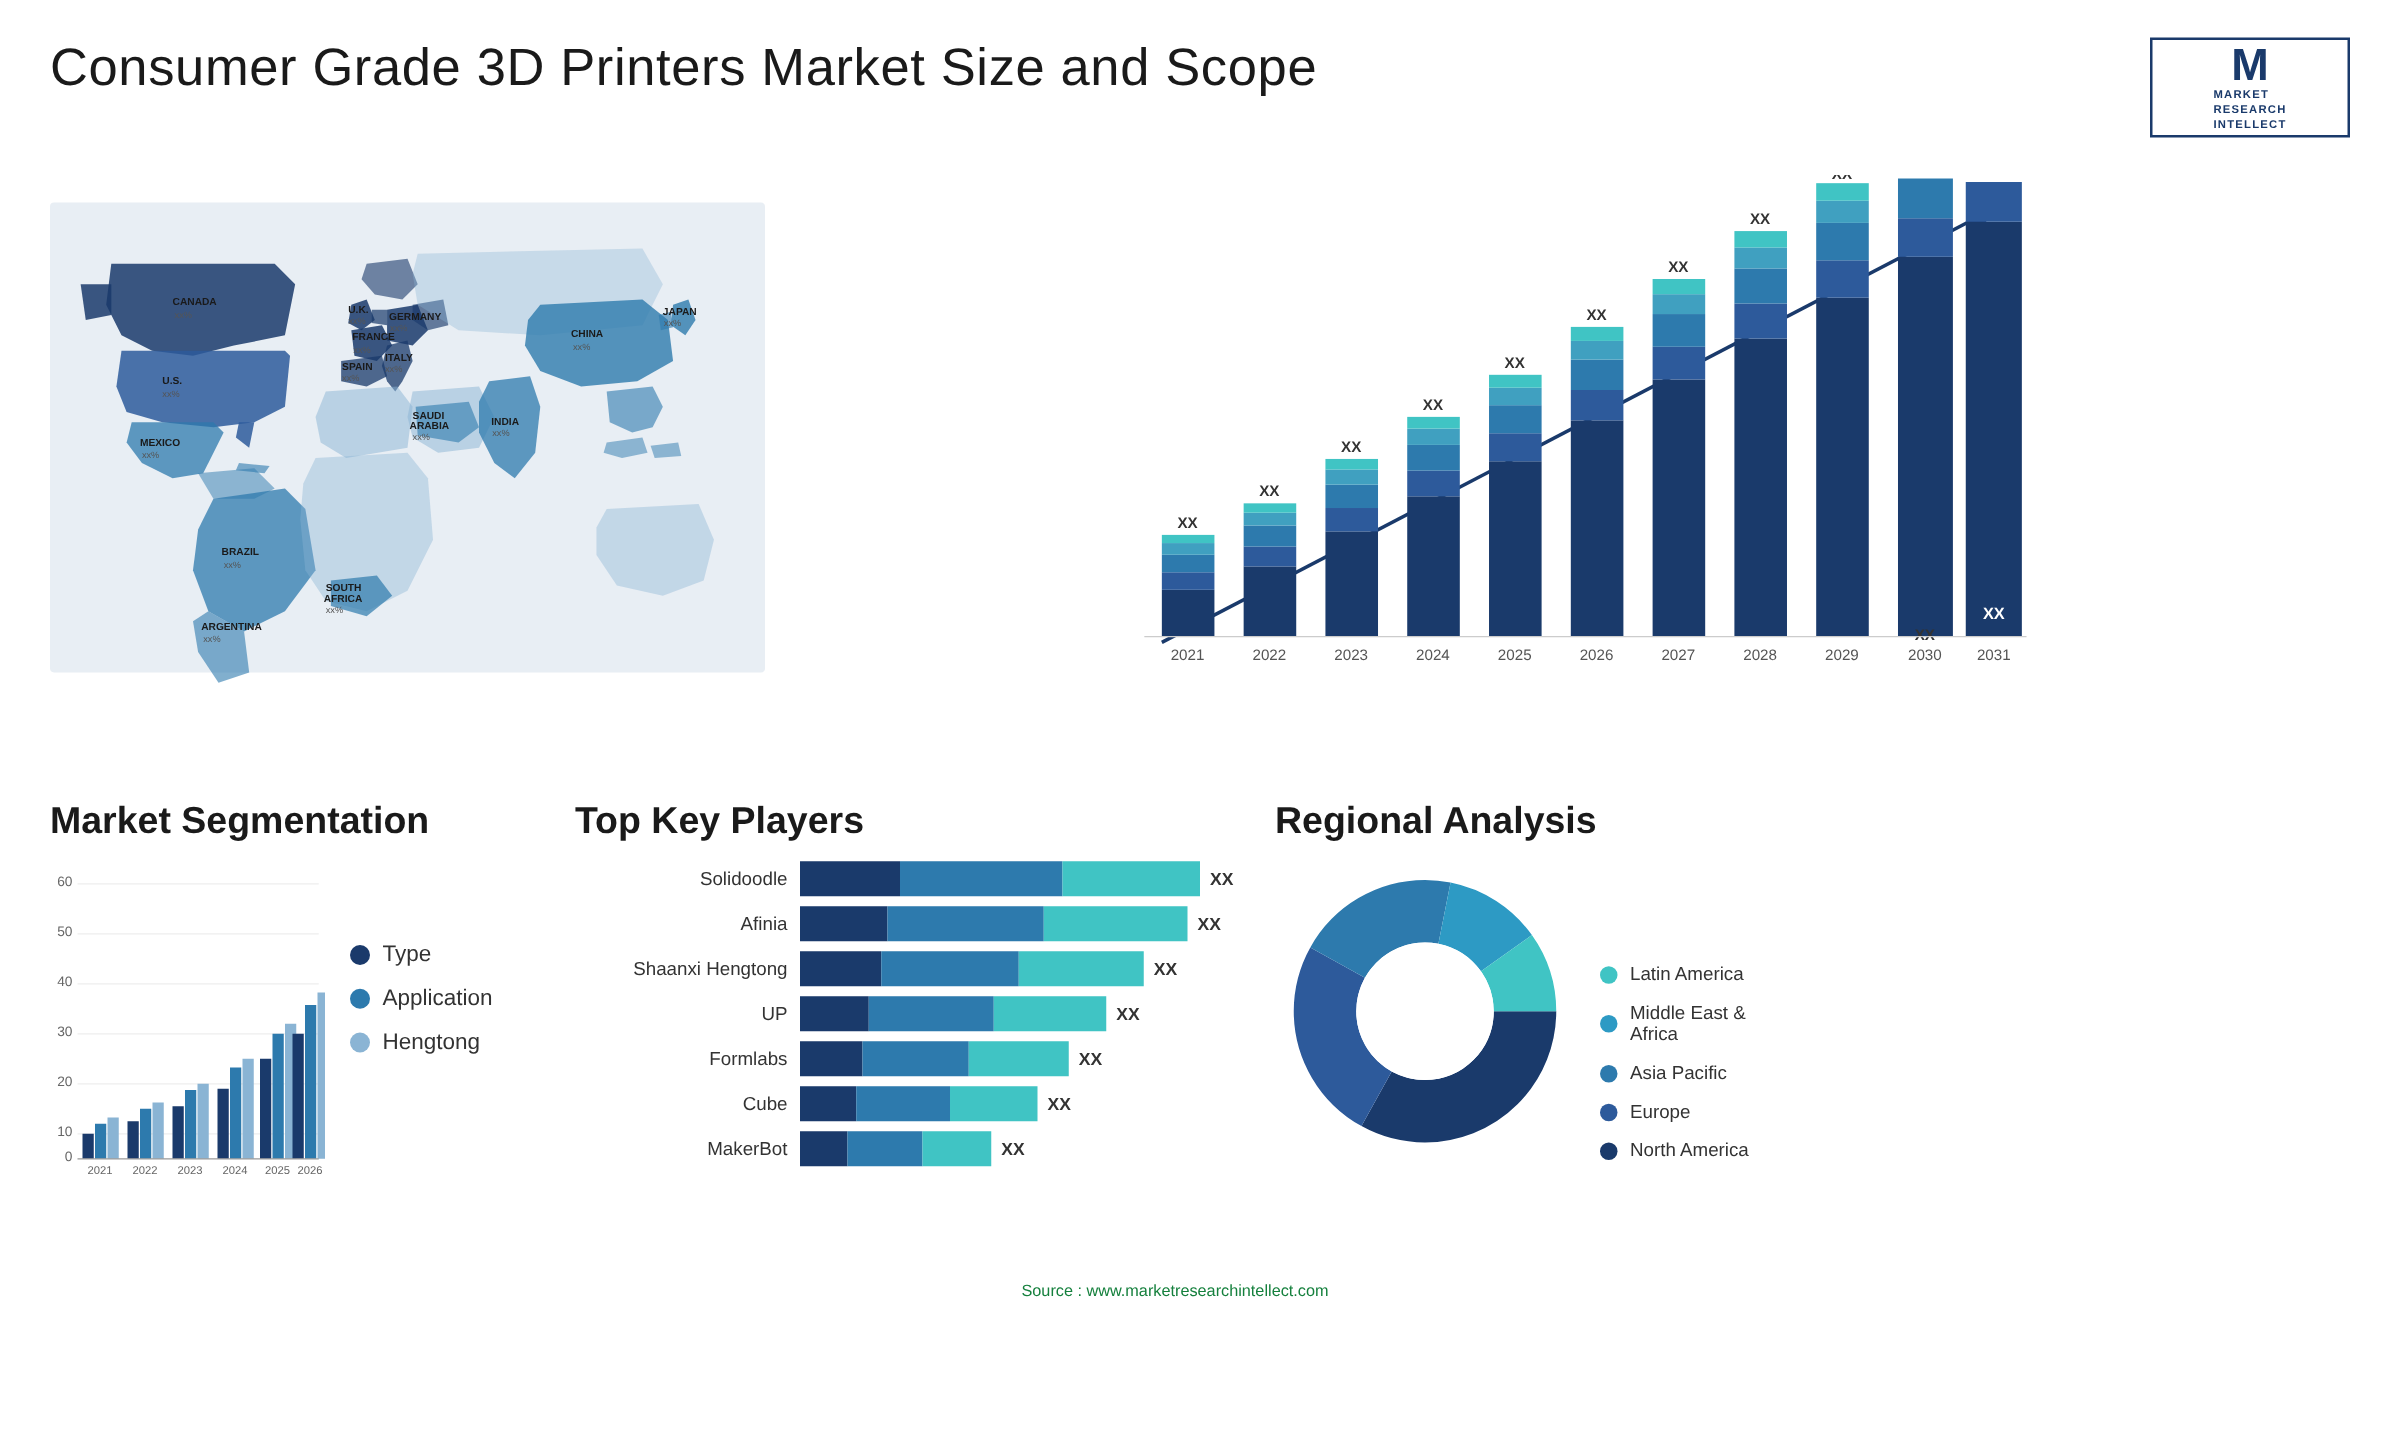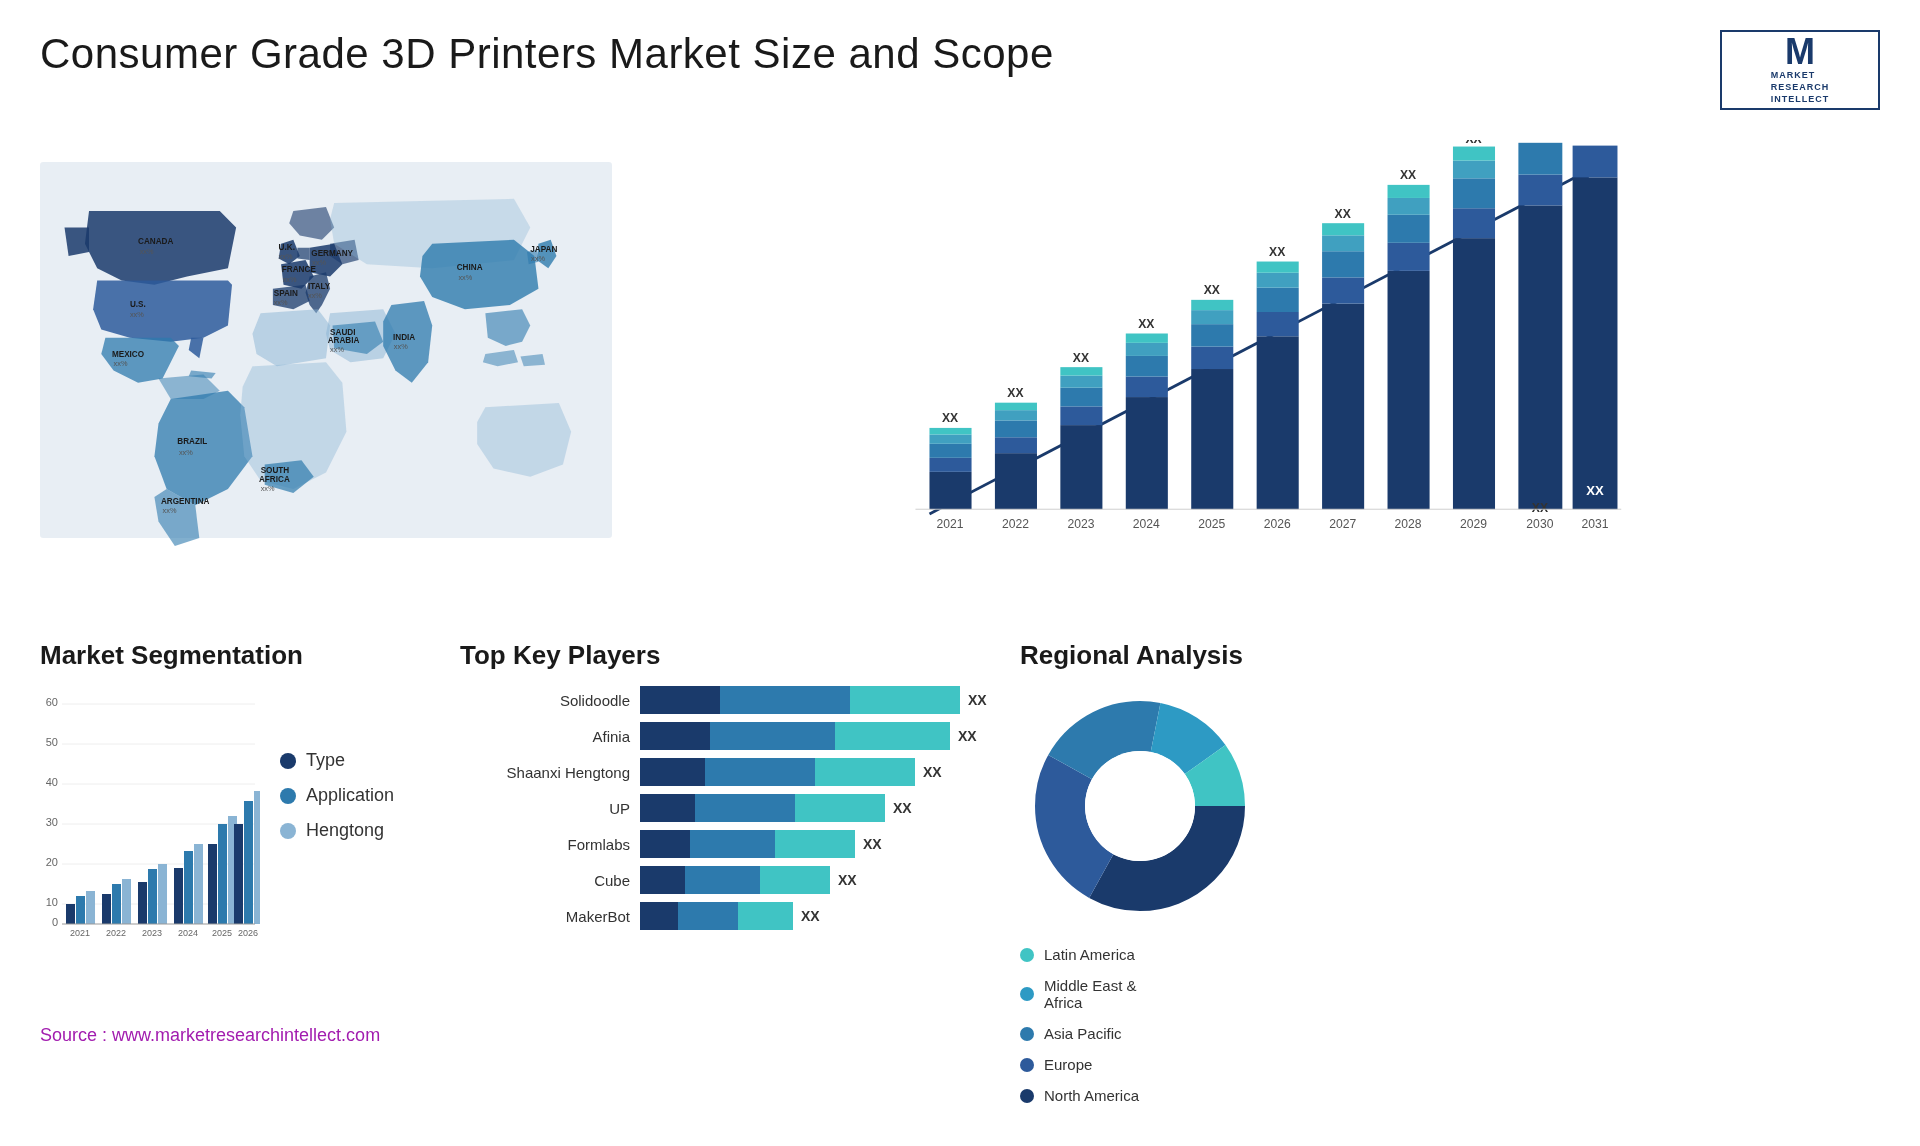--- a/index.html
+++ b/index.html
@@ -86,21 +86,21 @@
       margin-top: 20px;
       height: 380px;
     }
 
     
     .segmentation-container {
       width: 380px;
       flex-shrink: 0;
     }
     .section-title {
-      font-size: 26px;
+      font-size: 30px;
       font-weight: 700;
       color: #1a1a1a;
       margin-bottom: 15px;
     }
 
     
     .key-players-container {
       flex: 1;
       max-width: 520px;
     }
@@ -186,23 +186,22 @@
     .player-bar-seg3 { background: #40c4c4; }
     .player-xx {
       font-size: 14px;
       color: #333;
       font-weight: 600;
     }
 
     
     .regional-chart-area {
       display: flex;
-      align-items: flex-start;
+      align-items: flex-end;
       gap: 20px;
-      flex-direction: column;
     }
     .donut-svg {
       width: 240px;
       height: 240px;
       flex-shrink: 0;
     }
     .regional-legend {
       display: flex;
       flex-direction: column;
       gap: 14px;
@@ -216,23 +215,23 @@
     }
     .regional-legend-dot {
       width: 14px;
       height: 14px;
       border-radius: 50%;
       flex-shrink: 0;
     }
 
     
     .source-text {
-      text-align: left;
-      font-size: 18px;
-      color: #a21caf;
+      text-align: center;
+      font-size: 13px;
+      color: #15803d;
       padding-right: 40px;
       margin-top: 5px;
     }
 
     
     .map-label {
       font-size: 10px;
       fill: #1a1a1a;
       font-weight: 700;
     }

